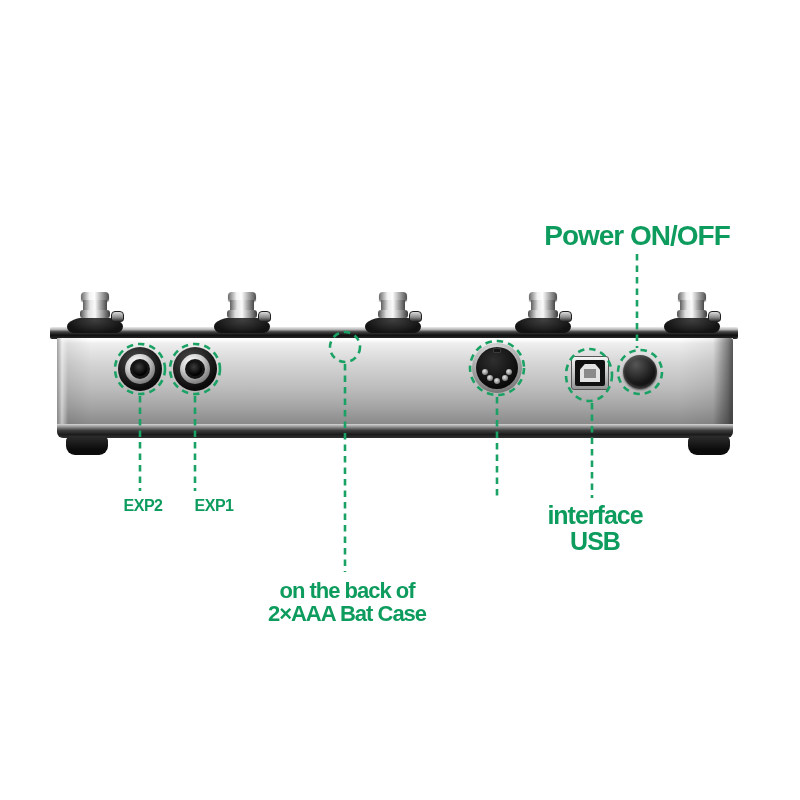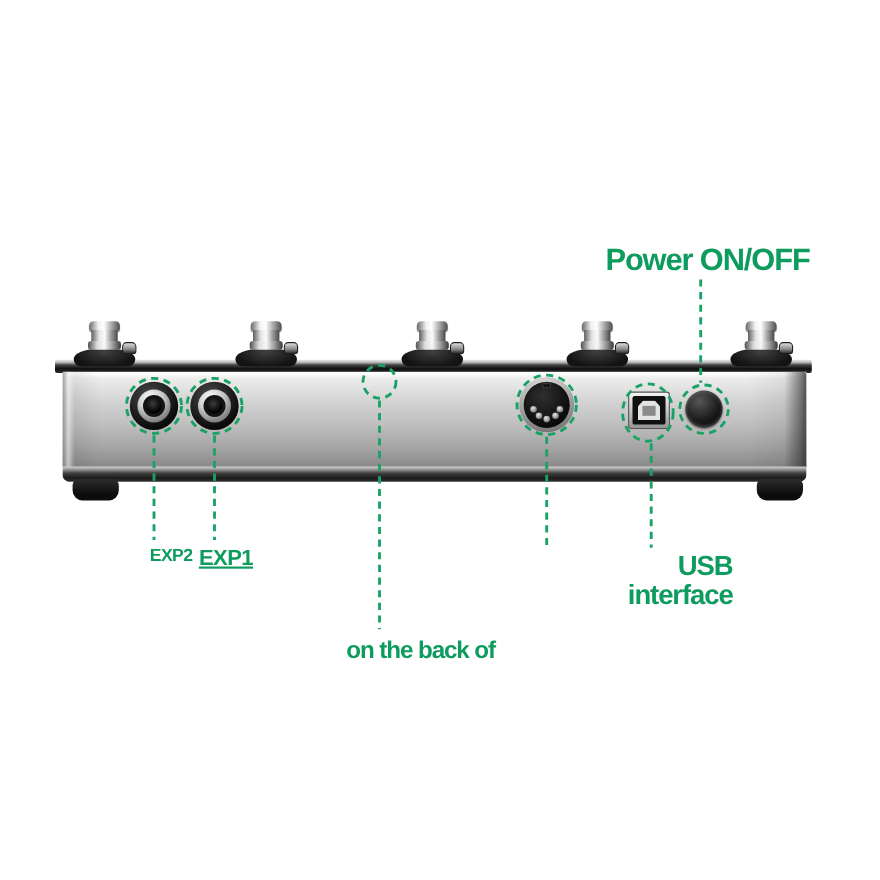--- a/index.html
+++ b/index.html
@@ -108,26 +108,26 @@
   
   .power-btn { position:absolute; left:623px; top:355px; width:34px; height:34px; border-radius:50%;
     background:radial-gradient(circle at 38% 28%,#565656,#1b1b1b 55%,#000 92%);
     box-shadow:inset 0 -2px 3px rgba(255,255,255,.22), inset 0 2px 3px rgba(255,255,255,.15), 0 1px 2px rgba(0,0,0,.5); }
 
   
   svg.callouts { position:absolute; left:0; top:0; width:800px; height:800px; pointer-events:none; }
   svg.callouts .dash { fill:none; stroke:#1aa265; stroke-width:2.6; stroke-dasharray:6.5 5; }
 
   .lbl {
-    position:absolute; color:#0e9c5e; font-weight:bold; text-align:right;
+    position:absolute; color:#0e9c5e; font-weight:bold; text-align:center;
     letter-spacing:-0.5px; white-space:nowrap; line-height:1.04;
   }
   .lbl-power   { left:538px; top:221px; width:198px; font-size:28px; letter-spacing:-1px; }
   .lbl-exp2    { left:111px; top:498px; width:64px;  font-size:16px; }
-  .lbl-exp1    { left:166px; top:498px; width:64px;  font-size:20px;text-decoration:underline; }
+  .lbl-exp1    { left:182px; top:498px; width:64px;  font-size:16px; }
   .lbl-midi    { left:420px; top:502px; width:128px; font-size:25px; letter-spacing:-1px; }
   .lbl-usb     { left:524px; top:502px; width:142px; font-size:25px; letter-spacing:-1px; }
   .lbl-usb span, .lbl-battery span { display:block; }
   .lbl-battery { left:244px; top:580px; width:206px; font-size:22px; letter-spacing:-1px; }
 </style>
 </head>
 <body>
 
 <div class="stage">
 
@@ -221,20 +221,21 @@
     <line class="dash" x1="345" y1="364" x2="345" y2="572"></line>
     <line class="dash" x1="497" y1="397" x2="497" y2="498"></line>
     <line class="dash" x1="592" y1="403" x2="592" y2="498"></line>
     <line class="dash" x1="637" y1="254" x2="637" y2="348"></line>
   </svg>
 
   <div class="lbl lbl-power">Power ON/OFF</div>
   <div class="lbl lbl-exp2">EXP2</div>
   <div class="lbl lbl-exp1">EXP1</div>
   <div class="lbl lbl-usb">
+    <span>interface</span>
     <span>USB</span>
-    <span>interface</span>
   </div>
   <div class="lbl lbl-battery">
     <span>on the back of</span>
+    <span>2×AAA Bat Case</span>
   </div>
 
 </div>
 
 </body></html>

